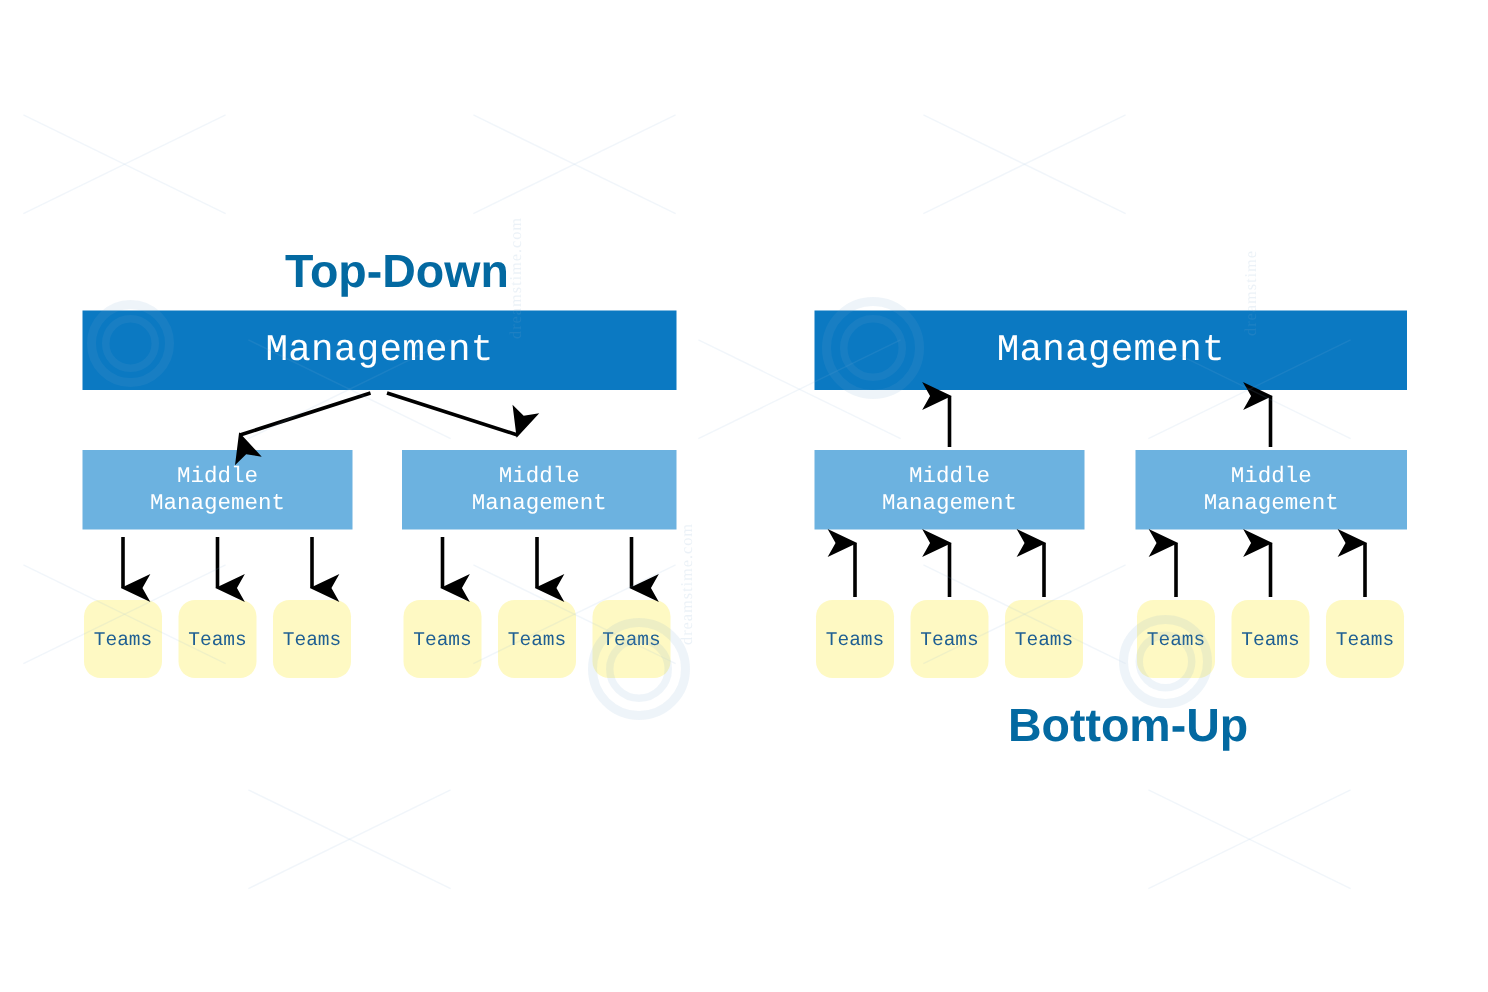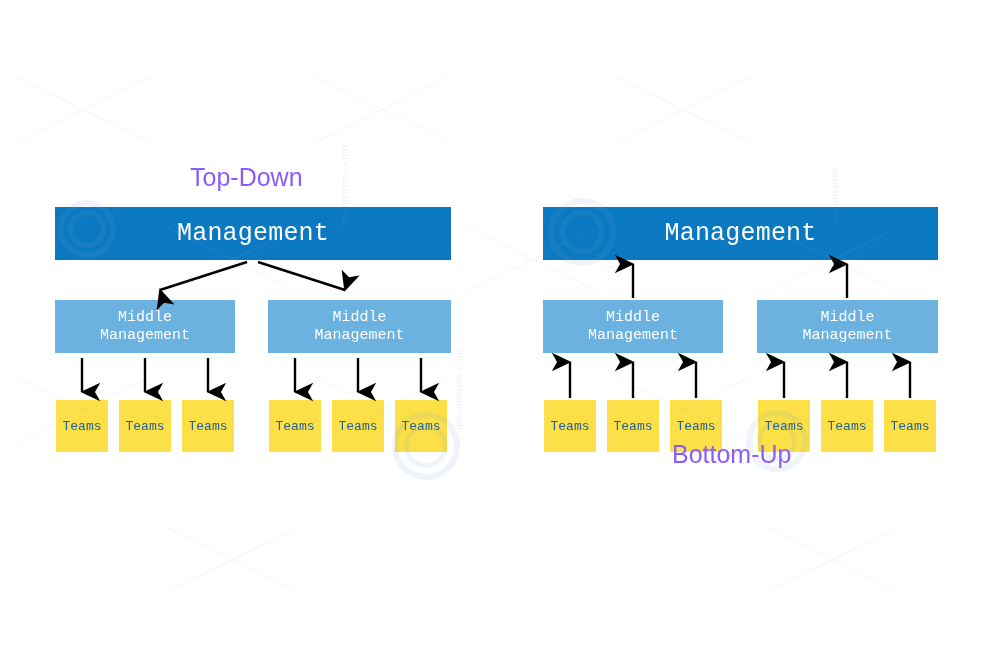--- a/index.html
+++ b/index.html
@@ -87,33 +87,34 @@
   }
   .box-middle {
     background: #6cb2e0;
     color: #ffffff;
     font-size: 15px;
     line-height: 1.15;
     font-weight: 400;
     padding: 0 0;
   }
   .box-team {
-    background: #fde047;
+    background: #fef9c3;
     color: #1f5f92;
     font-size: 13px;
     font-weight: 400;
+    border-radius: 11px;
   }
   .box-label { display: block; }
 
   
   .section-title {
     position: absolute;
-    font-size: 25px;
-    color: #8b5cf6;
-    font-weight: 400;
+    font-size: 31px;
+    color: #0369a1;
+    font-weight: 700;
     white-space: nowrap;
     z-index: 3;
   }
 
   
   #arrows {
     position: absolute;
     left: 0; top: 0;
     width: 992px; height: 661px;
     z-index: 4;
@@ -270,16 +271,16 @@
     <div class="box box-team" style="left:758px; top:400px; width:52px; height:52px;">
       <span class="box-label">Teams</span>
     </div>
     <div class="box box-team" style="left:821px; top:400px; width:52px; height:52px;">
       <span class="box-label">Teams</span>
     </div>
     <div class="box box-team" style="left:884px; top:400px; width:52px; height:52px;">
       <span class="box-label">Teams</span>
     </div>
 
-    <div class="section-title" style="left:672px; top:440px;">Bottom-Up</div>
+    <div class="section-title" style="left:672px; top:466px;">Bottom-Up</div>
   </div>
 
 </div>
 
 </body></html>

